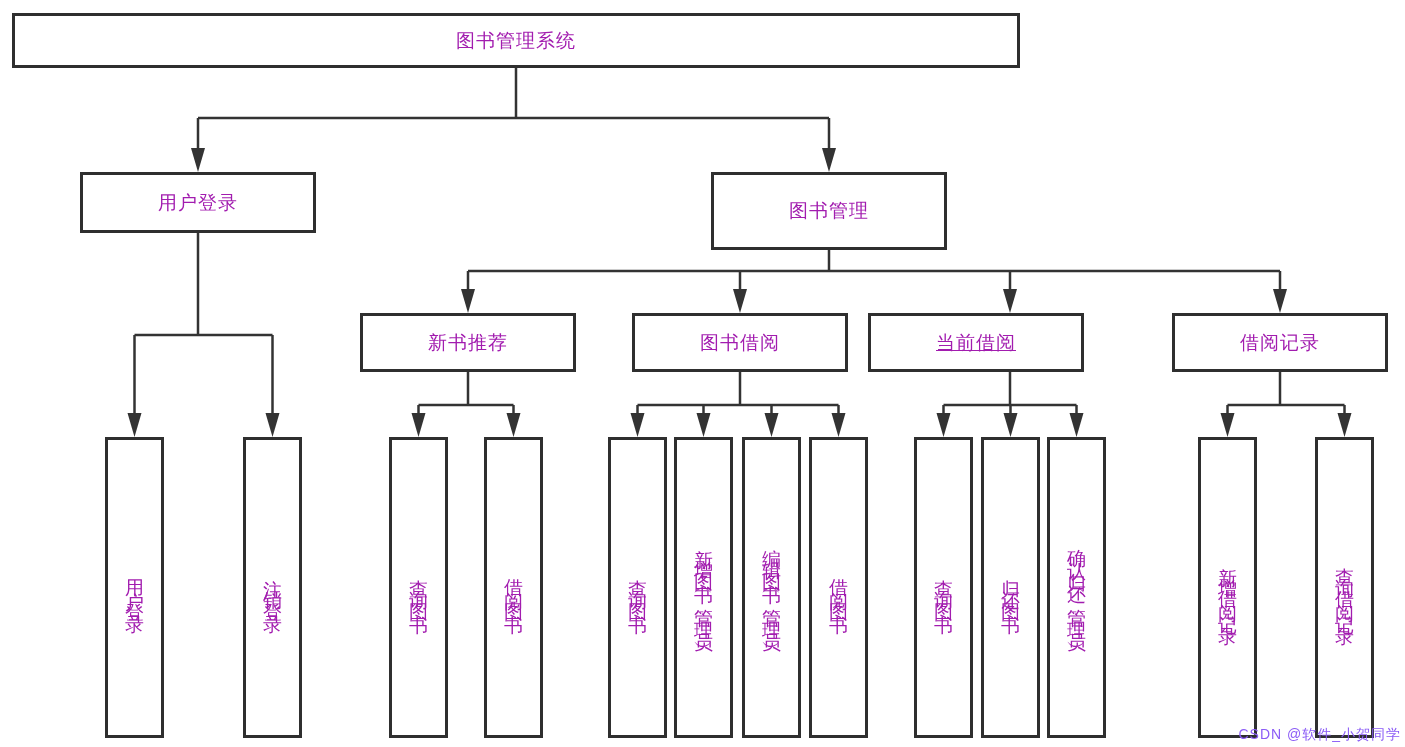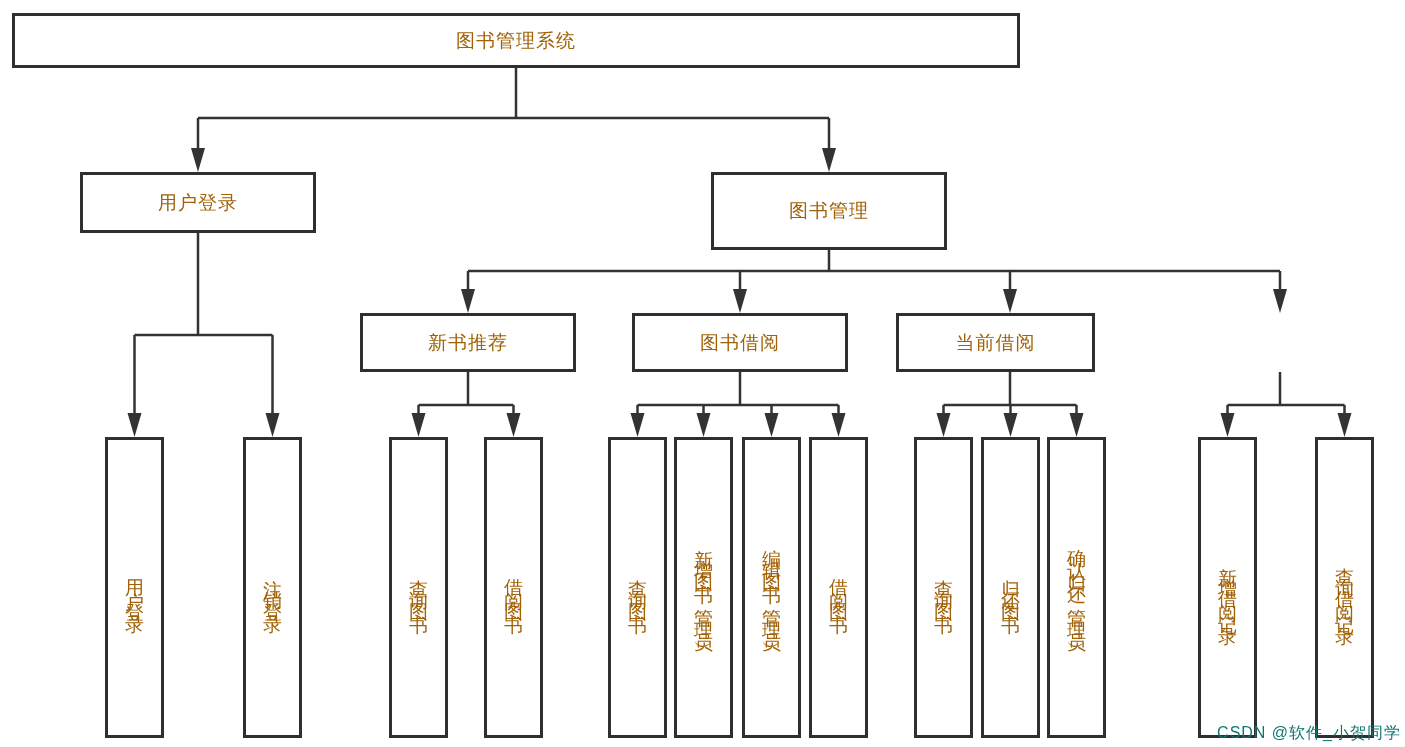--- a/index.html
+++ b/index.html
@@ -4,48 +4,48 @@
 <style>
   * { margin:0; padding:0; box-sizing:border-box; }
   html,body { background:#ffffff; }
   body { font-family:"Liberation Sans","DejaVu Sans",sans-serif; }
   .canvas { position:relative; width:1405px; height:747px; background:#ffffff; overflow:hidden; color:#333333; }
   .connectors { position:absolute; left:0; top:0; z-index:1; }
   .node {
     position:absolute; z-index:2;
     border:3px solid #2f2f2f; background:#ffffff;
     display:flex; align-items:center; justify-content:center;
-    font-size:19px; color:#a16207; letter-spacing:1px;
+    font-size:19px; color:#a21caf; letter-spacing:1px;
   }
   .v-node { writing-mode:vertical-rl; text-orientation:mixed; letter-spacing:12px; font-size:19px; }
   
   .n-root  { left:12px;  top:13px;  width:1008px; height:55px; }
   .n-login { left:80px;  top:172px; width:236px;  height:61px; }
   .n-mgmt  { left:711px; top:172px; width:236px;  height:78px; }
   .n-l3-1  { left:360px;  top:313px; width:216px; height:59px; }
   .n-l3-2  { left:632px;  top:313px; width:216px; height:59px; }
-  .n-l3-3  { left:896px;  top:313px; width:199px; height:59px; }
+  .n-l3-3  { left:868px;  top:313px; width:216px; height:59px;text-decoration:underline; }
   .n-l3-4  { left:1172px; top:313px; width:216px; height:59px; }
   .leaf { top:437px; width:59px; height:301px; }
   .lf1  { left:105px; }
   .lf2  { left:243px; }
   .lf3  { left:389px; }
   .lf4  { left:484px; }
   .lf5  { left:608px; }
   .lf6  { left:674px; }
   .lf7  { left:742px; }
   .lf8  { left:809px; }
   .lf9  { left:914px; }
   .lf10 { left:981px; }
   .lf11 { left:1047px; }
   .lf12 { left:1198px; }
   .lf13 { left:1315px; }
   .watermark {
     position:absolute; right:4px; bottom:3px; z-index:3;
-    font-size:16px; color:#0f766e; letter-spacing:1px; white-space:nowrap;
+    font-size:14px; color:#8b5cf6; letter-spacing:1px; white-space:nowrap;
   }
 </style>
 </head>
 <body>
 
 <div class="canvas">
 
   <svg class="connectors" width="1405" height="747" viewBox="0 0 1405 747" aria-hidden="true">
     <g stroke="#333333" stroke-width="2.5" fill="none">
 
@@ -116,20 +116,21 @@
   </svg>
 
   <div class="node n-root">图书管理系统</div>
 
   <div class="node n-login">用户登录</div>
   <div class="node n-mgmt">图书管理</div>
 
   <div class="node n-l3-2">图书借阅</div>
   <div class="node n-l3-1">新书推荐</div>
   <div class="node n-l3-3">当前借阅</div>
+  <div class="node n-l3-4">借阅记录</div>
 
   <div class="node v-node leaf lf1">用户登录</div>
   <div class="node v-node leaf lf2">注销登录</div>
   <div class="node v-node leaf lf3">查询图书</div>
   <div class="node v-node leaf lf4">借阅图书</div>
   <div class="node v-node leaf lf5">查询图书</div>
   <div class="node v-node leaf lf6">新增图书（管理员）</div>
   <div class="node v-node leaf lf7">编辑图书（管理员）</div>
   <div class="node v-node leaf lf8">借阅图书</div>
   <div class="node v-node leaf lf9">查询图书</div>

